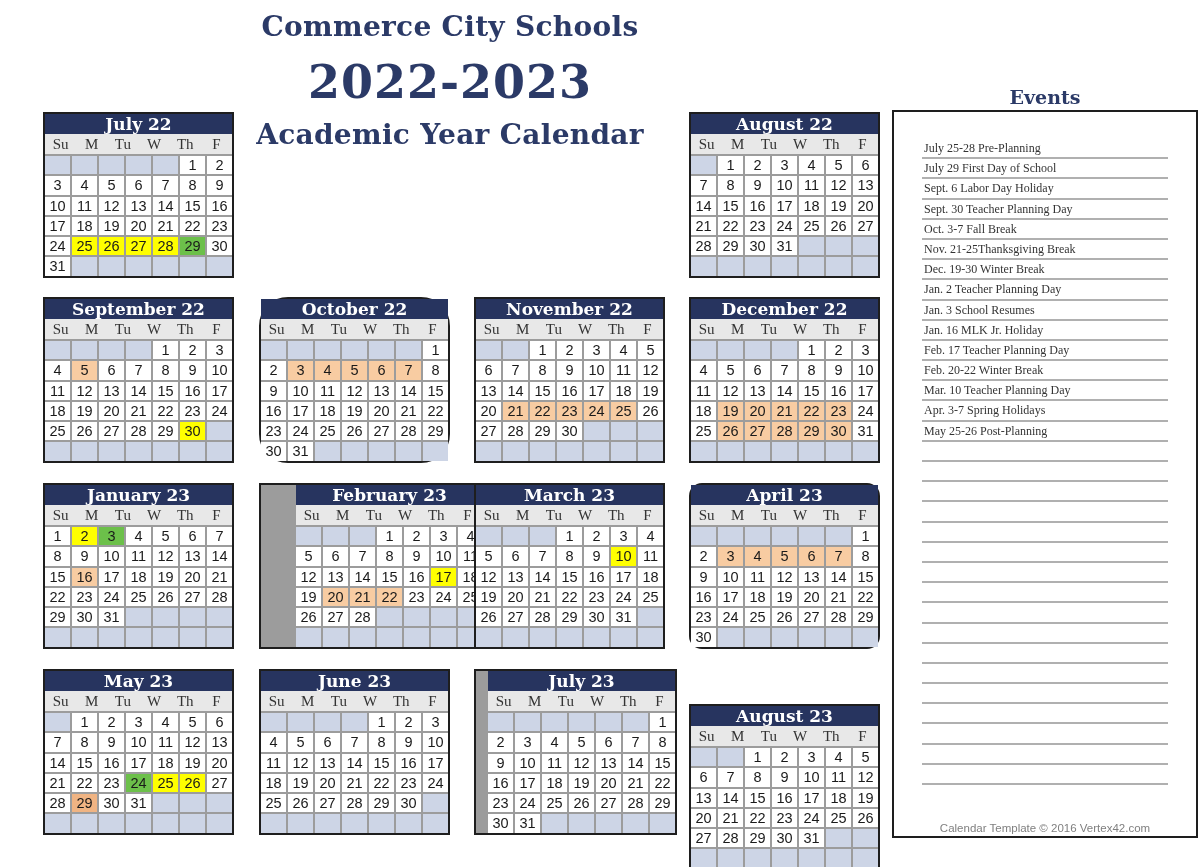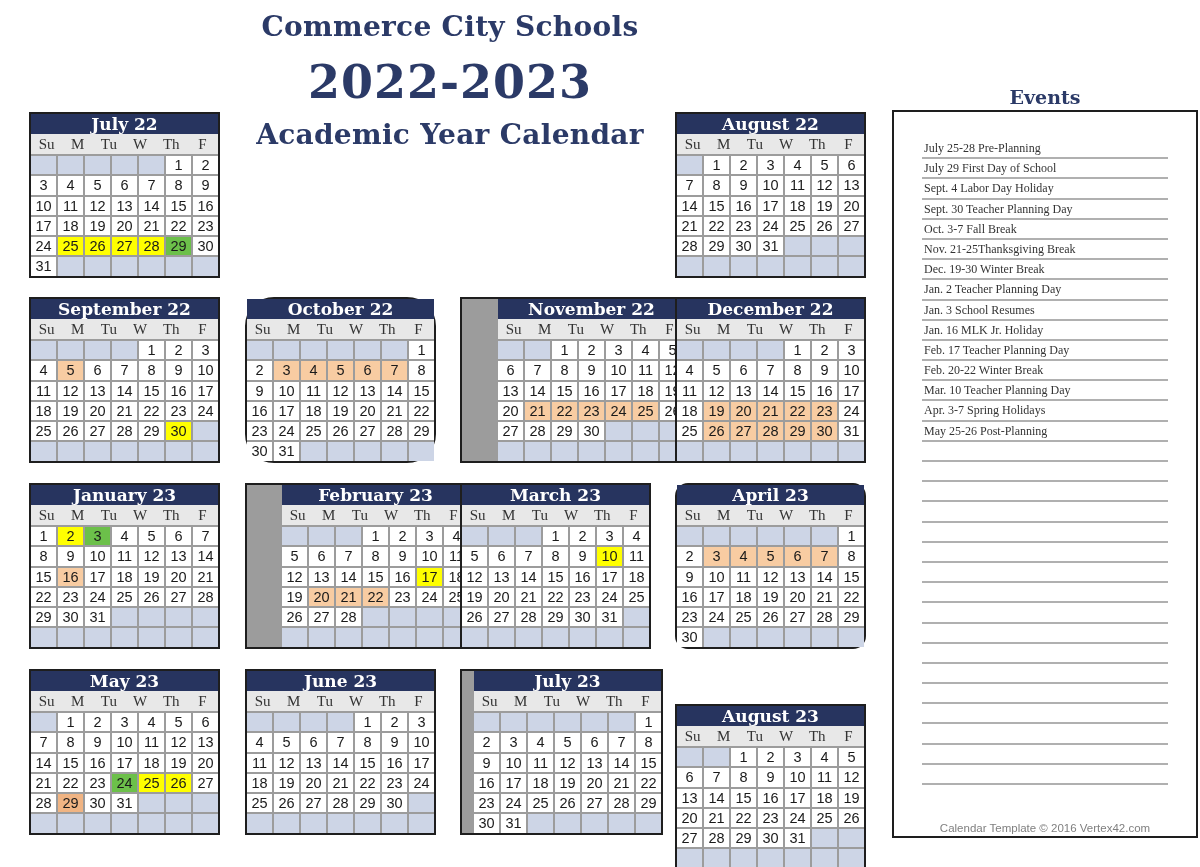--- a/index.html
+++ b/index.html
@@ -2,21 +2,21 @@
 <html><head>
 <meta charset="utf-8">
 <style>
   html, body { margin:0; padding:0; background:#ffffff; }
   body { width:1200px; height:867px; position:relative; overflow:hidden; font-family:"Liberation Sans", sans-serif; }
   .title-block { position:absolute; left:240px; top:0; width:420px; text-align:center; color:#2b3a67; font-family:"DejaVu Serif", serif; font-weight:bold; }
   .t1 { position:absolute; left:0; right:0; top:10px; font-size:28px; letter-spacing:0.3px; }
   .t2 { position:absolute; left:0; right:0; top:55px; font-size:46px; letter-spacing:1px; }
   .t3 { position:absolute; left:0; right:0; top:118px; font-size:28px; letter-spacing:0.3px; }
 
-  .month { position:absolute; width:187px; border:2px solid #1e1e1e; background:#9c9c9c; }
+  .month { position:absolute; width:187px; border:2px solid #1e1e1e; background:#9c9c9c;margin-left:14px; }
   .month-head { height:20px; background:#27345f; color:#ffffff; font-family:"DejaVu Serif", serif; font-weight:bold; font-size:17px; text-align:center; line-height:21px; }
   .dow { display:grid; grid-template-columns:repeat(6, 1fr); background:#e8e8e8; height:20px; }
   .dow span { font-family:"Liberation Serif", serif; font-size:15px; color:#333; text-align:center; line-height:20px; }
   .grid { display:grid; grid-template-columns:repeat(7, 1fr); gap:2px; padding:2px 0 0 0; background:#9c9c9c; }
   .cell { height:18.3px; background:#ffffff; font-size:14.5px; color:#1a1a1a; text-align:center; line-height:19px; }
   .cell.empty { background:#cdd5e6; }
   .cell.y { background:#ffff00; }
   .cell.g { background:#6cc04a; }
   .cell.o { background:#f8cca2; }
   .cell.od { background:#f0b483; }
@@ -254,21 +254,21 @@
         <div class="cell">29</div>
         <div class="cell">30</div>
         <div class="cell">31</div>
         <div class="cell empty"></div>
         <div class="cell empty"></div>
         <div class="cell empty"></div>
         <div class="cell empty"></div>
         <div class="cell empty"></div>
       </div>
     </div>
-    <div class="month" style="left: 460px; top: 297px; padding-left: 36px;">
+    <div class="month" style="left: 460px; top: 297px;">
       <div class="month-head">November 22</div>
       <div class="dow">
         <span>Su</span>
         <span>M</span>
         <span>Tu</span>
         <span>W</span>
         <span>Th</span>
         <span>F</span>
         <span>Sa</span>
       </div>
@@ -821,21 +821,21 @@
         <div class="cell empty"></div>
       </div>
     </div>
   </div>
 
 <div class="events-title">Events</div>
 <div class="events-box">
   <div class="ev-list" id="ev-list">
       <div class="ev-line">July 25-28  Pre-Planning</div>
       <div class="ev-line">July 29 First Day of School</div>
-      <div class="ev-line">Sept. 4  Labor Day Holiday</div>
+      <div class="ev-line">Sept. 6  Labor Day Holiday</div>
       <div class="ev-line">Sept. 30  Teacher Planning Day</div>
       <div class="ev-line">Oct. 3-7  Fall Break</div>
       <div class="ev-line">Nov. 21-25Thanksgiving Break</div>
       <div class="ev-line">Dec. 19-30  Winter Break</div>
       <div class="ev-line">Jan. 2 Teacher Planning Day</div>
       <div class="ev-line">Jan. 3  School Resumes</div>
       <div class="ev-line">Jan. 16  MLK Jr. Holiday</div>
       <div class="ev-line">Feb. 17 Teacher Planning Day</div>
       <div class="ev-line">Feb. 20-22 Winter Break</div>
       <div class="ev-line">Mar. 10  Teacher Planning Day</div>

